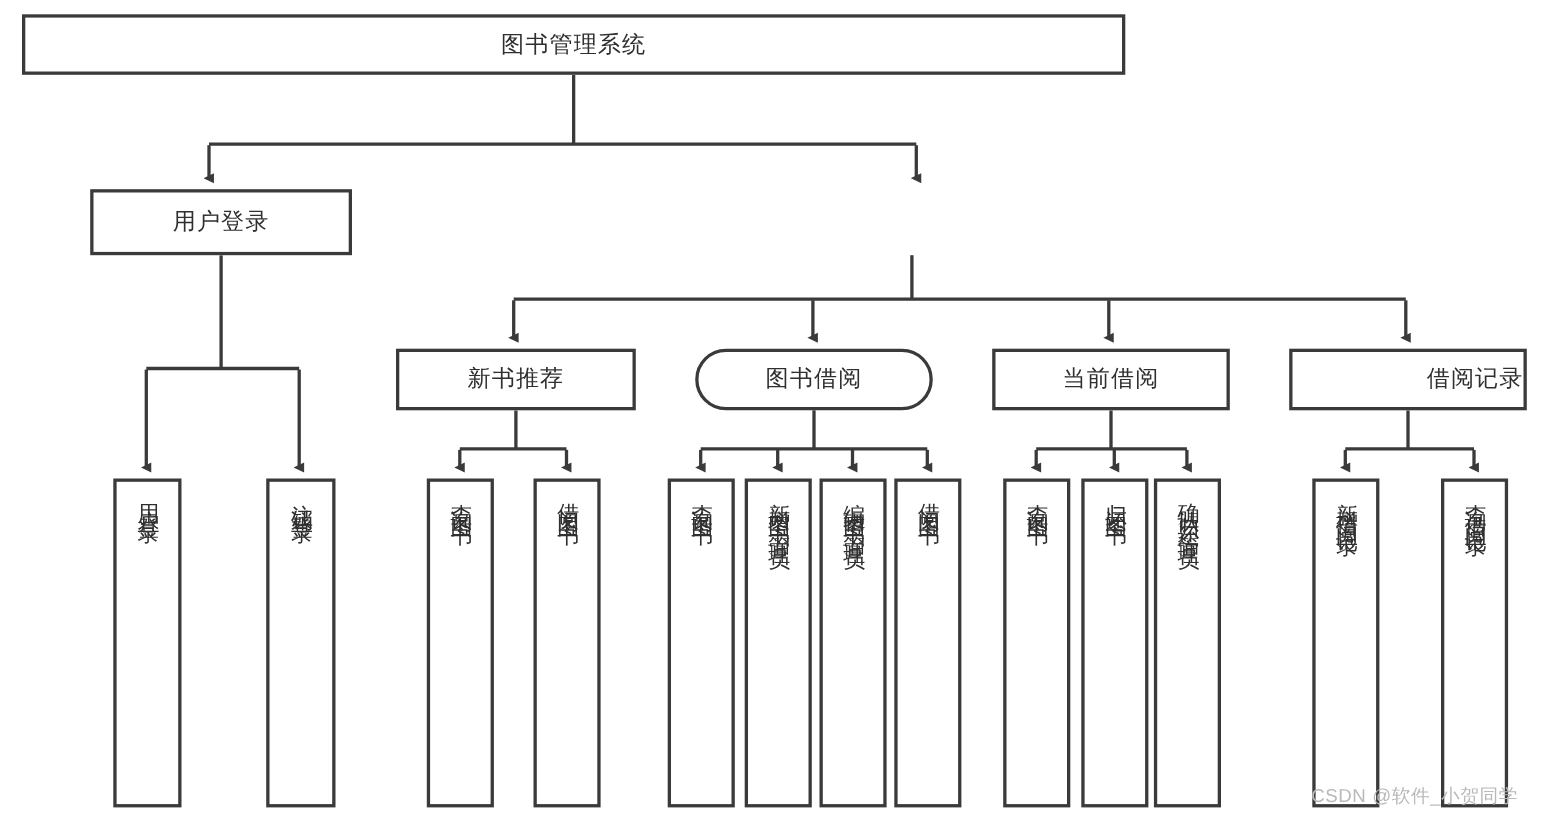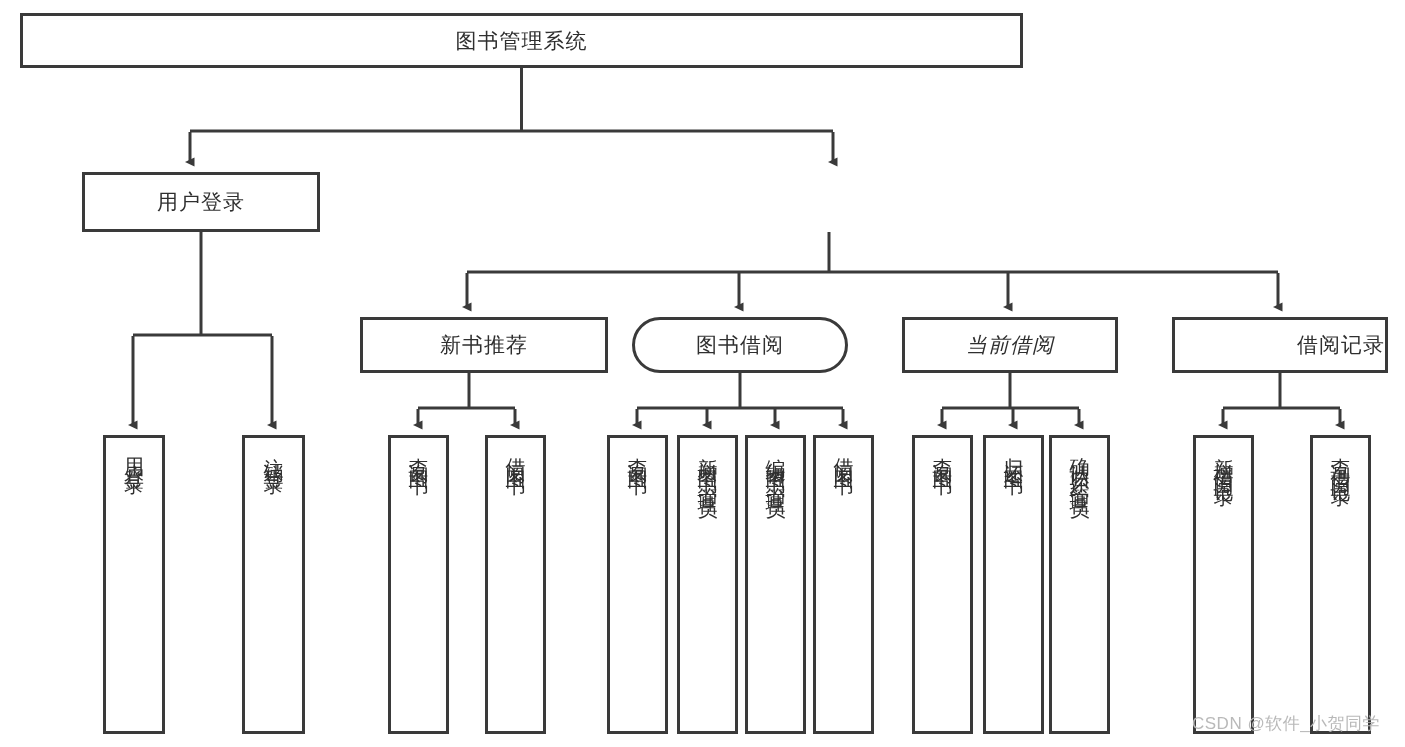--- a/index.html
+++ b/index.html
@@ -127,27 +127,27 @@
   </svg>
 
   <div class="node-box level-root" style="left: 20px; top: 13px; width: 1003px; height: 55px; align-items: center;">
     <span class="node-label-h">图书管理系统</span>
   </div>
 
   <div class="node-box" style="left: 82px; top: 172px; width: 238px; height: 60px;">
     <span class="node-label-h">用户登录</span>
   </div>
 
-  <div class="node-box" style="left: 360px; top: 317px; width: 248px; height: 56px;">
+  <div class="node-box" style="left: 360px; top: 317px; width: 218px; height: 56px;">
     <span class="node-label-h">新书推荐</span>
   </div>
   <div class="node-box" style="left: 632px; top: 317px; width: 216px; height: 56px; border-radius: 28px;">
     <span class="node-label-h">图书借阅</span>
   </div>
-  <div class="node-box" style="left: 902px; top: 317px; width: 216px; height: 56px; font-style: italic;">
+  <div class="node-box" style="left: 902px; top: 317px; width: 216px; height: 56px;">
     <span class="node-label-h">当前借阅</span>
   </div>
   <div class="node-box" style="left: 1172px; top: 317px; width: 216px; height: 56px; justify-content: flex-end;">
     <span class="node-label-h">借阅记录</span>
   </div>
 
   <div class="node-box leaf" style="left: 103px; top: 435px; width: 62px; height: 299px;">
     <span class="node-label-v">用户登录</span>
   </div>
   <div class="node-box leaf" style="left: 242px; top: 435px; width: 63px; height: 299px;">

